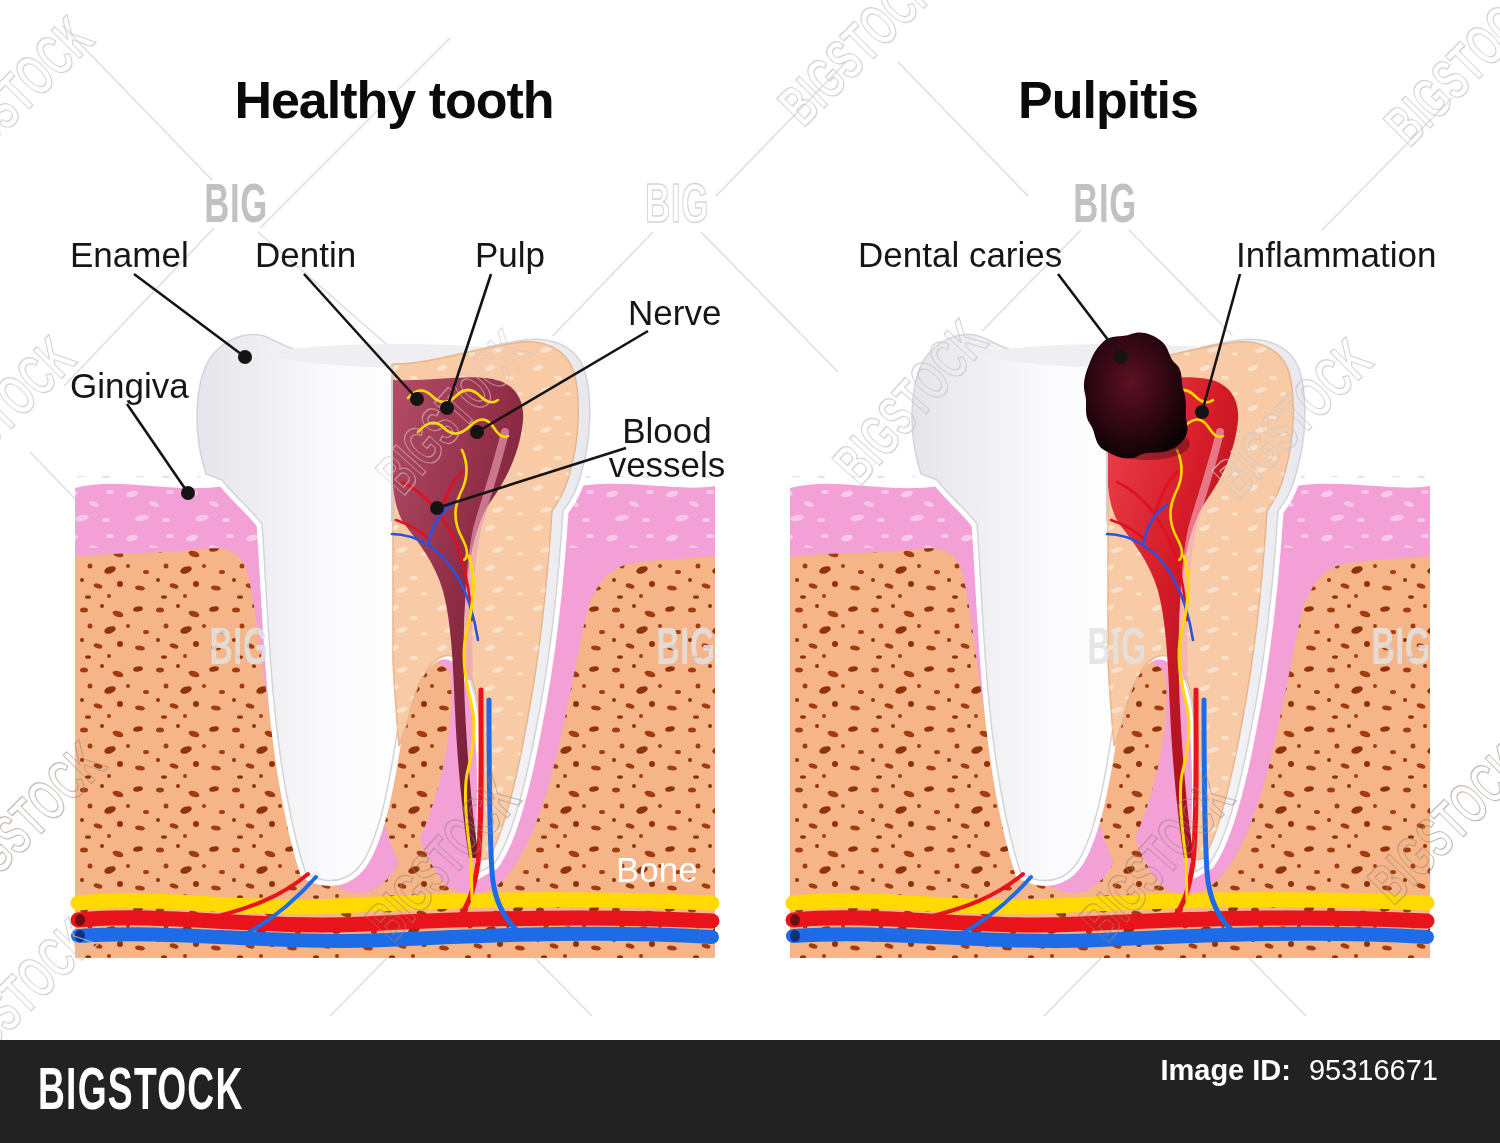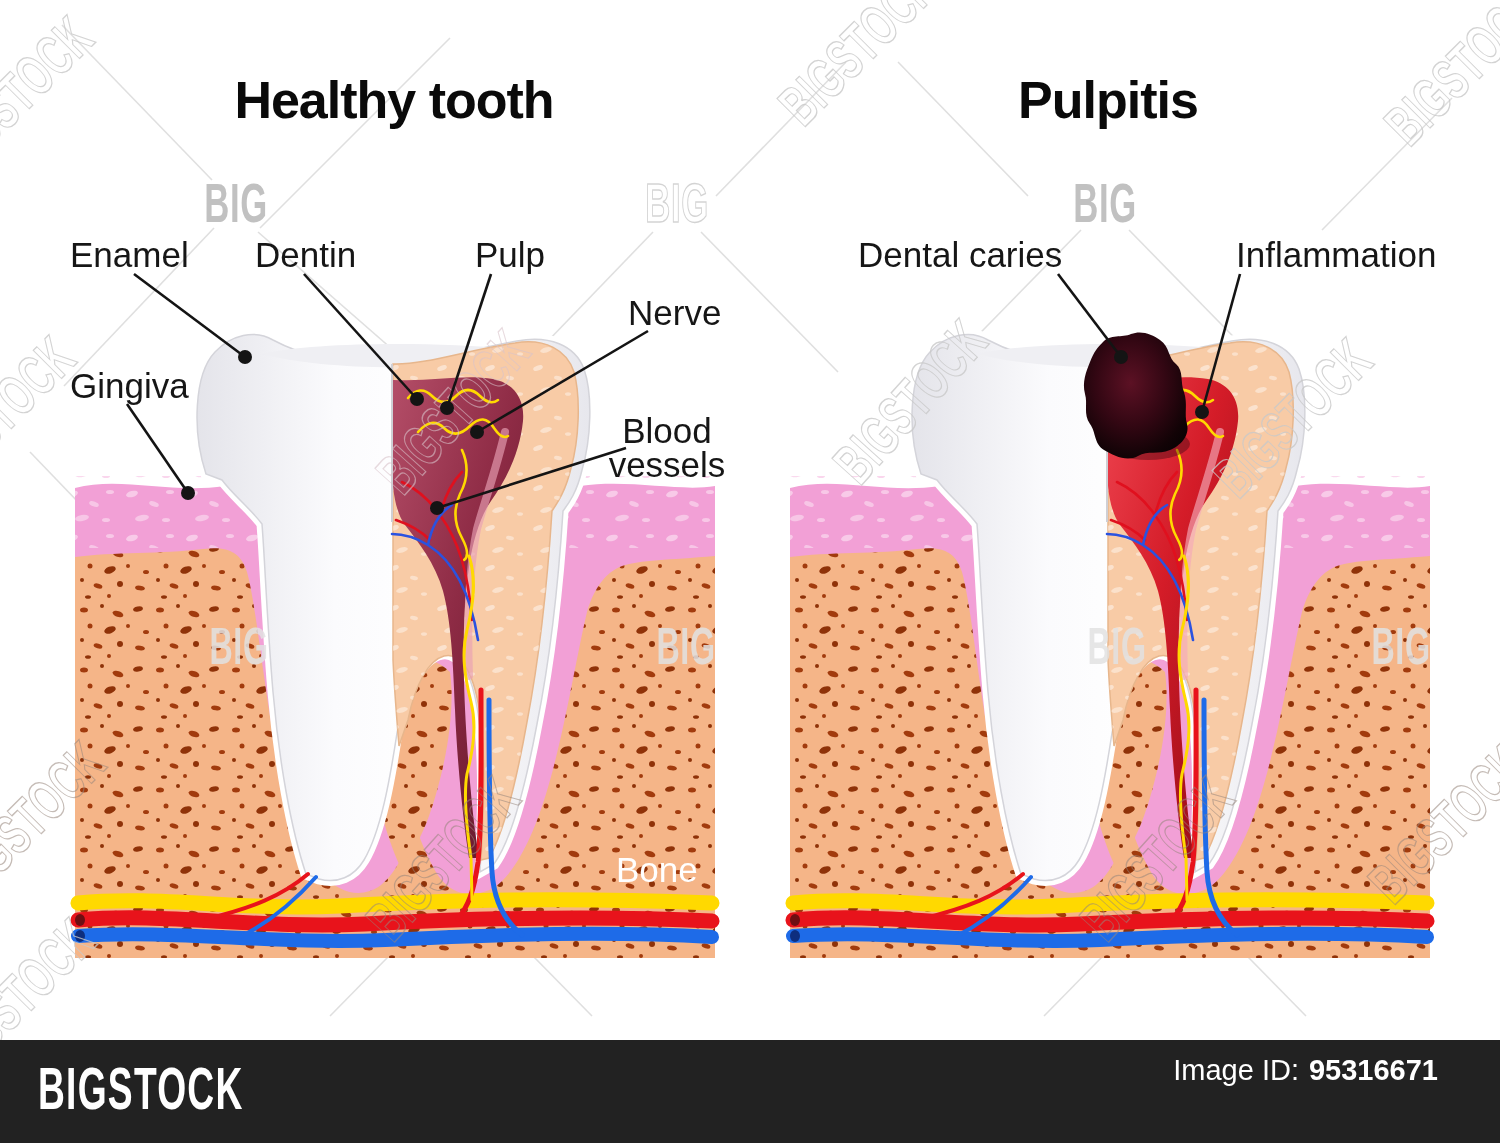--- a/index.html
+++ b/index.html
@@ -17,22 +17,22 @@
   .wm-pulp{fill:none;stroke:#d9c3ca;stroke-width:1.4;opacity:.6;}
   .wm-light{fill:#e2e2e2;opacity:.85;}
   .wline{stroke:#cbcbcb;stroke-width:1.6;opacity:.6;}
   .callout{stroke:#141414;stroke-width:2.6;fill:none;}
   .dot{fill:#141414;}
   .footer{position:absolute;left:0;top:1040px;width:1500px;height:103px;background:#222222;
           color:#fff;}
   .flogo{position:absolute;left:38px;top:14px;font-size:60px;font-weight:bold;
          transform:scaleX(.62);transform-origin:left center;letter-spacing:2px;white-space:nowrap;}
   .fright{position:absolute;right:62px;top:12px;text-align:right;font-size:29px;line-height:37px;}
-  .fright b{font-weight:bold;}
-  .fid span{margin-right:10px;}
+  .fright b{font-weight:normal;}
+  .fid span{margin-right:18px;font-weight:bold;}
 </style>
 </head>
 <body>
 
 <div class="stage">
 
 <svg width="1500" height="1040" viewBox="0 0 1500 1040">
   <defs>
     <linearGradient id="toothGrad" x1="0" y1="0" x2="1" y2="0">
       <stop offset="0" stop-color="#E4E4EA"></stop>

